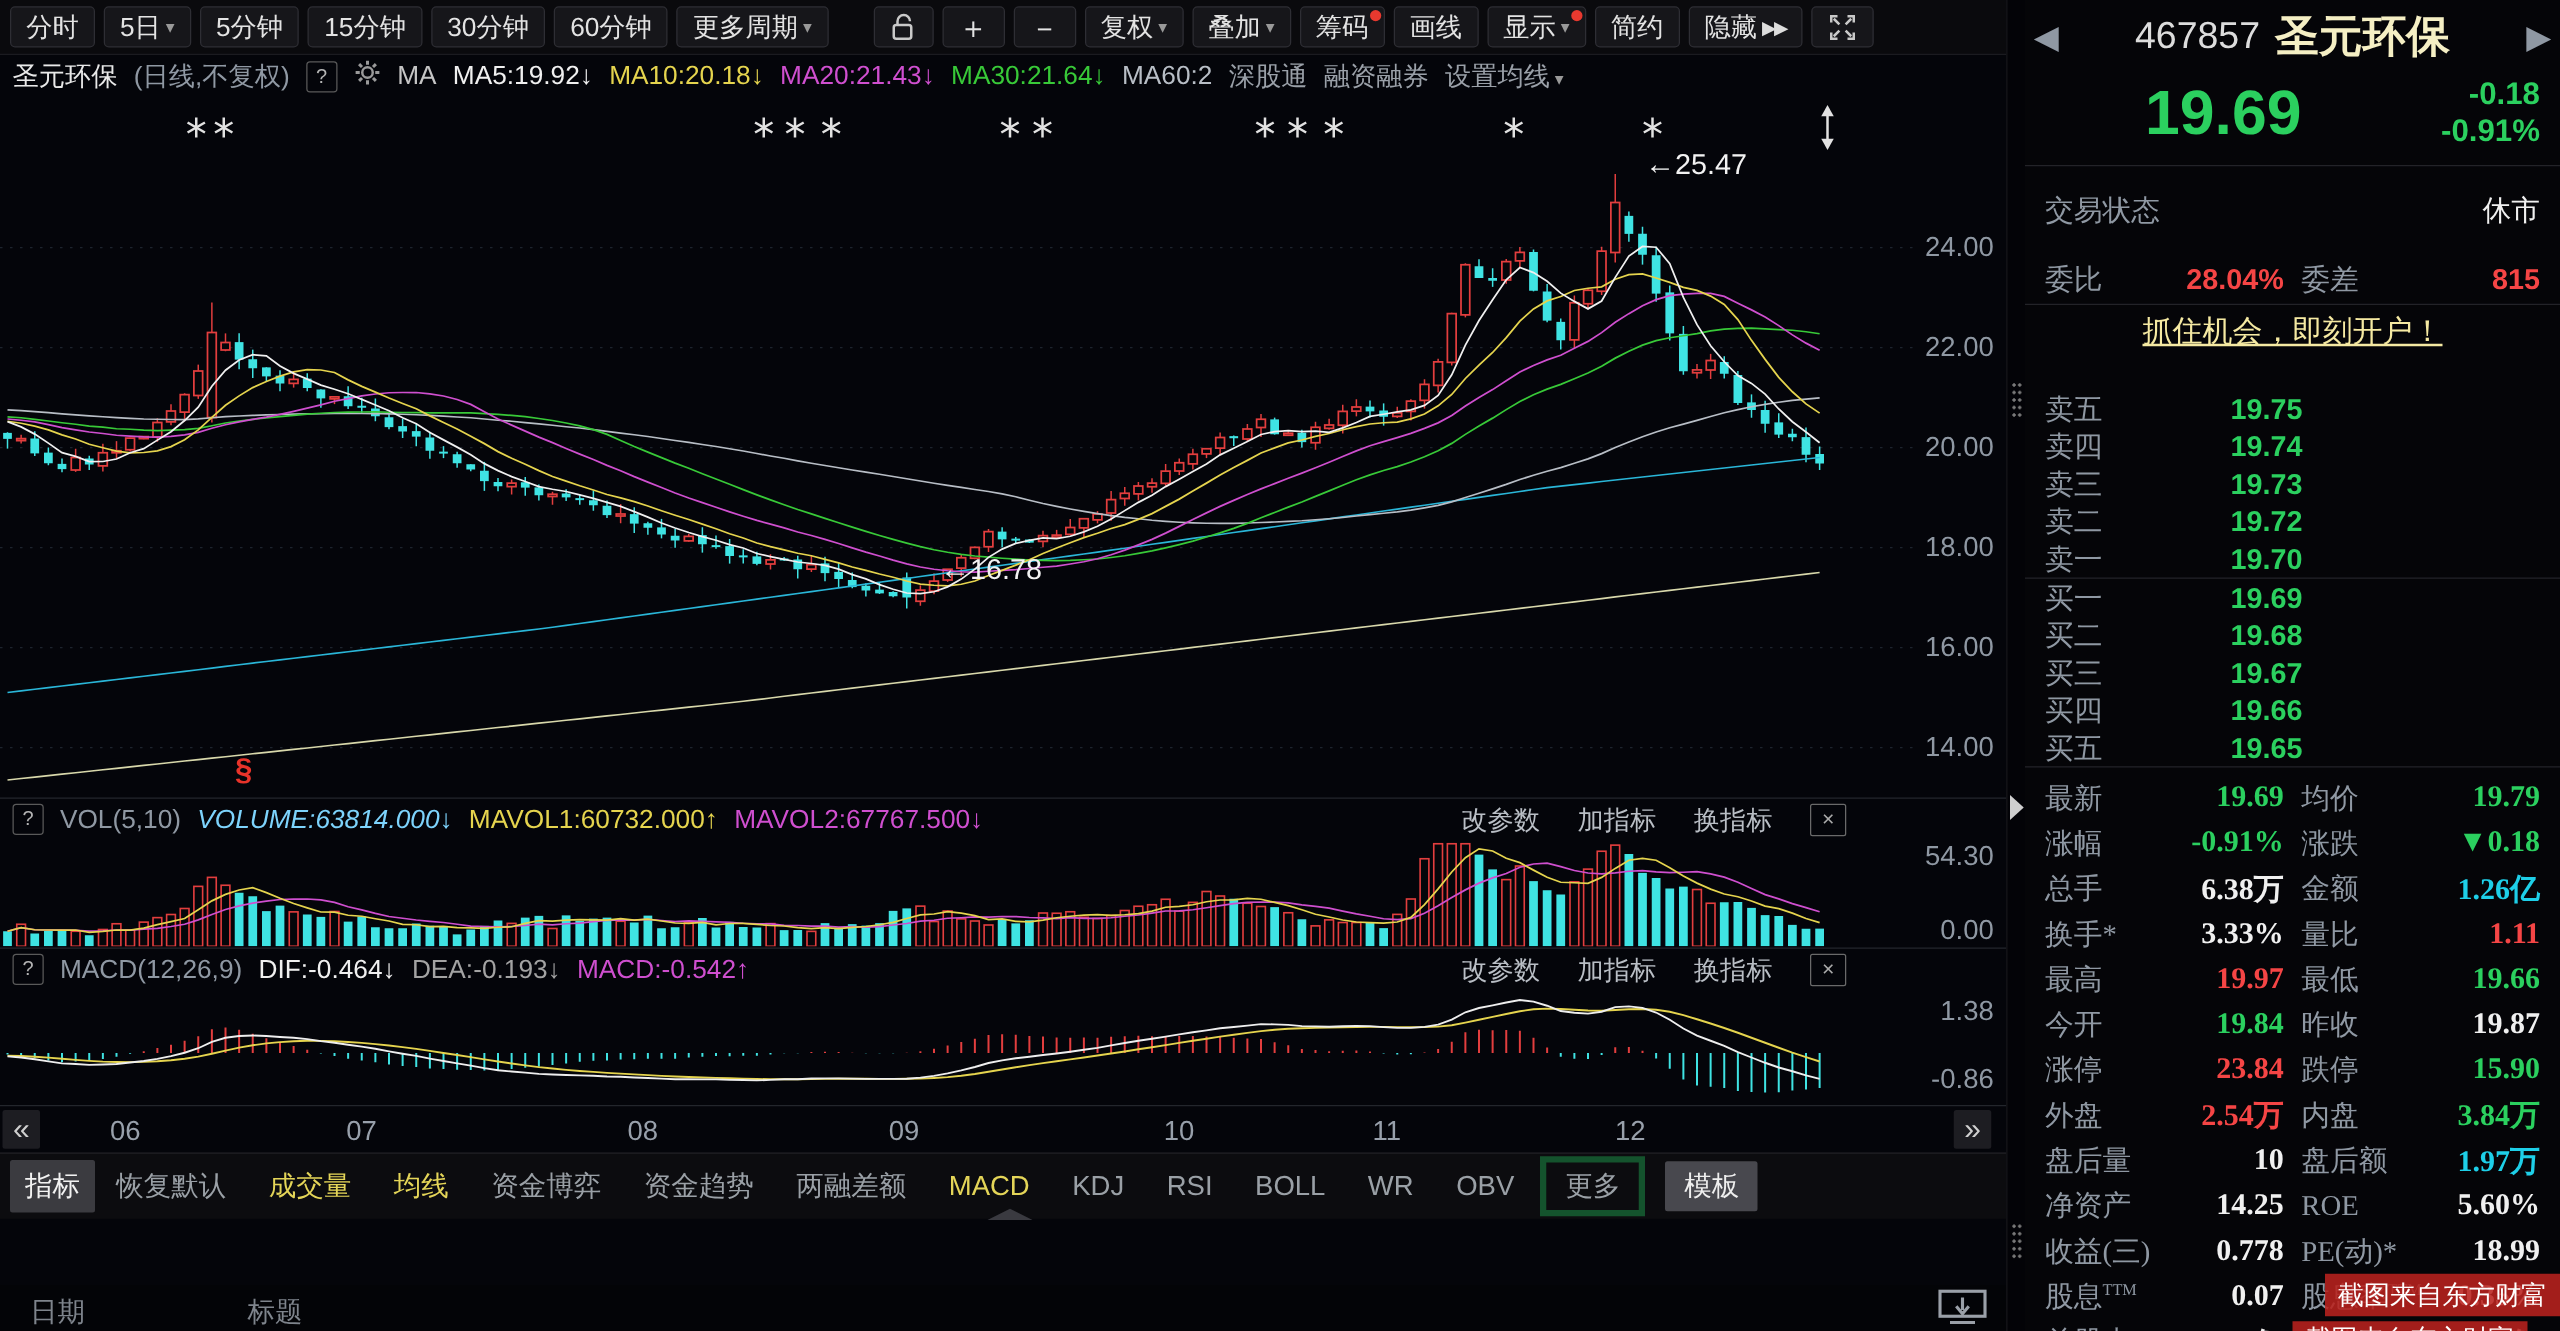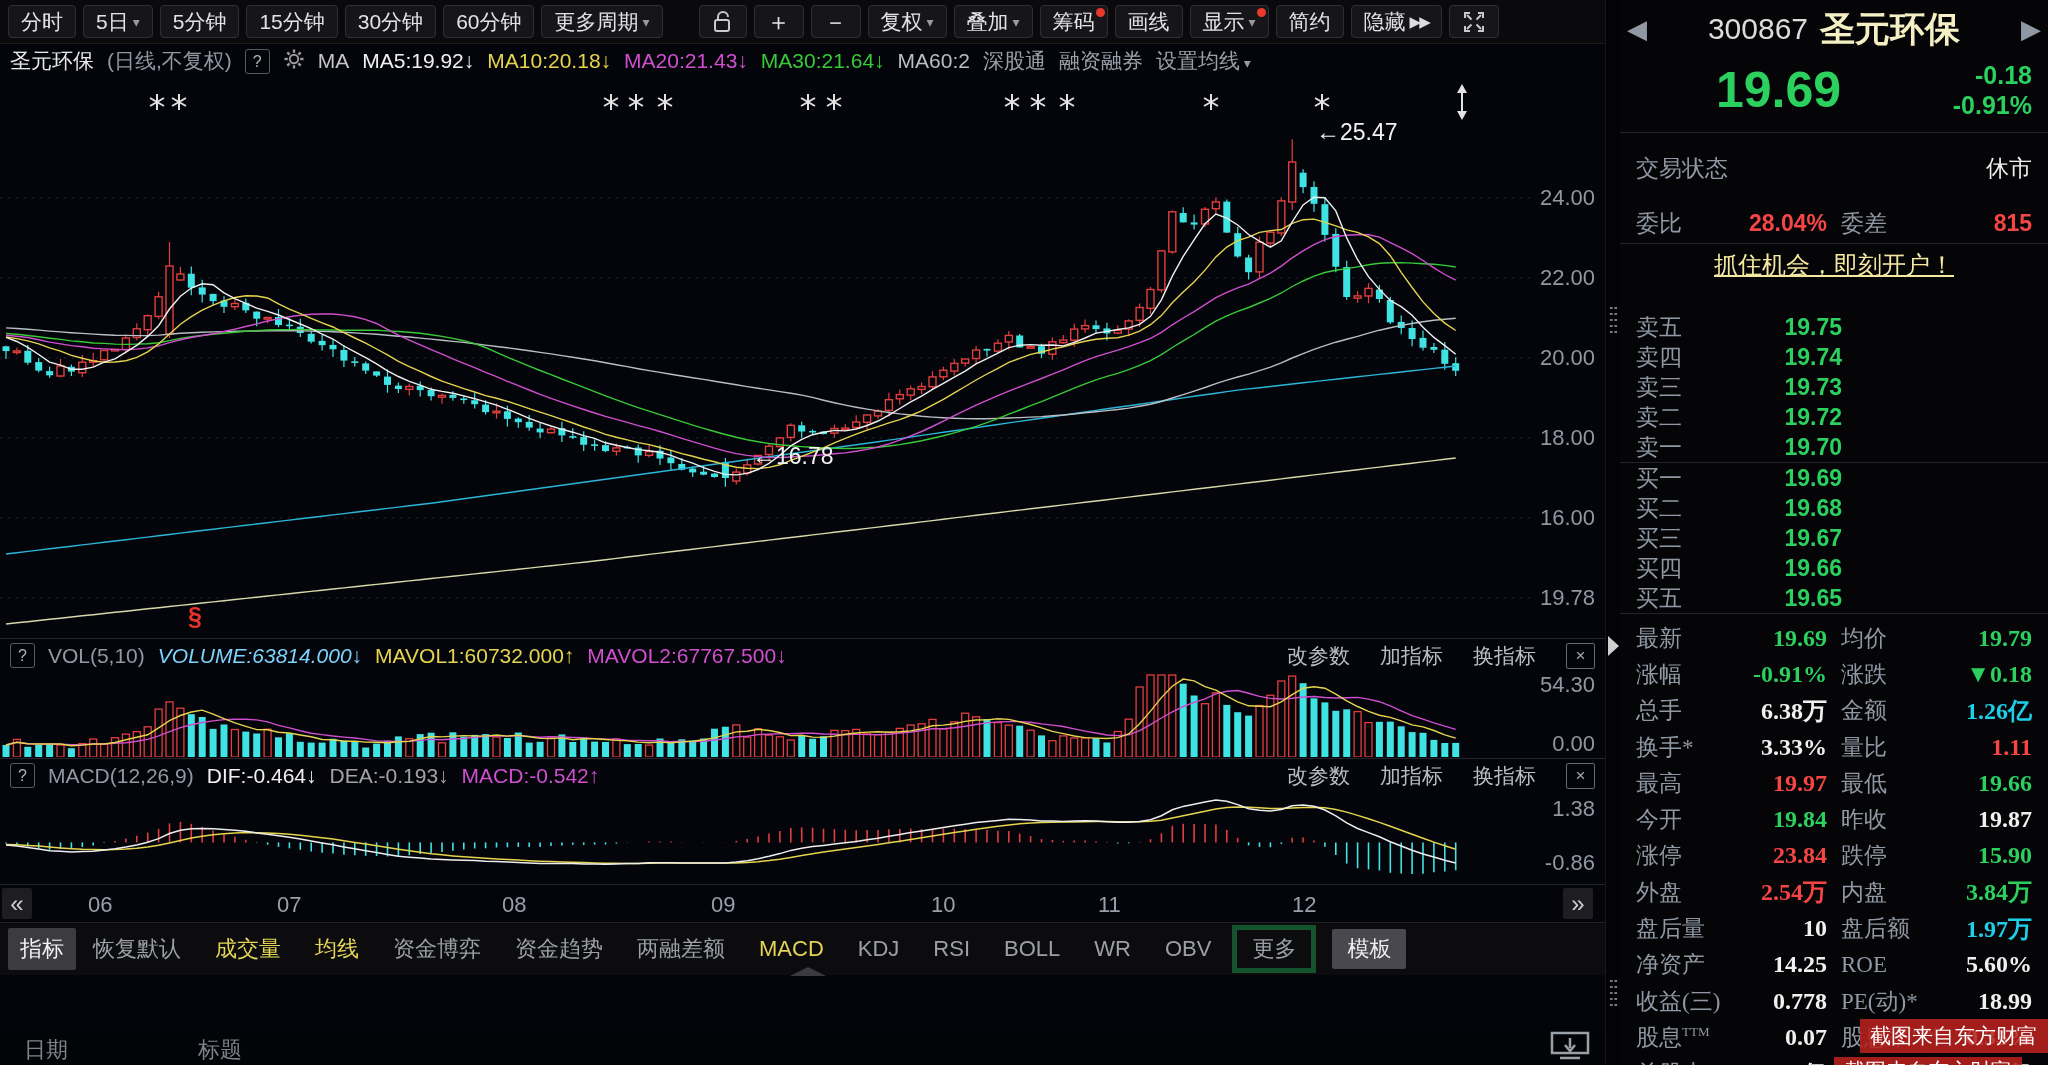--- a/index.html
+++ b/index.html
@@ -31,21 +31,21 @@
   .kline{position:absolute;left:0;top:78px;width:1605px;height:560px;}
   .kline svg,.vol svg,.macd svg{position:absolute;left:0;top:0;}
   .axis-label{position:absolute;right:10px;width:120px;text-align:right;color:#8f98a3;font-size:22px;}
   .annot{position:absolute;color:#f2f2f2;font-size:23px;white-space:nowrap;}
   .annot .arr{font-size:24px;}
   .event-mark{position:absolute;color:#e8332a;font-size:25px;font-weight:bold;}
   .panel-hd{position:absolute;left:0;width:1605px;height:34px;border-top:1px solid #23262c;
             display:flex;align-items:center;gap:13px;padding:0 10px;font-size:21px;
             box-sizing:border-box;background:#04050a;}
   .hd-title{color:#8f98a3;}
-  .hd-controls{margin-left:auto;display:flex;align-items:center;gap:30px;color:#b9bec5;}
+  .hd-controls{margin-left:auto;margin-right:118px;display:flex;align-items:center;gap:30px;color:#b9bec5;}
   .close-box{border:1px solid #6a6a6a;color:#aaa;width:27px;height:24px;display:flex;align-items:center;
              justify-content:center;border-radius:2px;font-size:17px;}
   .vol{position:absolute;left:0;top:672px;width:1605px;height:85px;}
   .macd{position:absolute;left:0;top:792px;width:1605px;height:90px;}
   
   .xaxis{position:absolute;left:0;top:884px;width:1605px;height:38px;border-top:1px solid #23262c;
          color:#98a0ab;font-size:22px;}
   .xbtn{position:absolute;top:3px;width:30px;height:31px;background:#1d1d22;color:#cfcfcf;
         display:flex;align-items:center;justify-content:center;font-size:24px;border-radius:2px;}
   .month{position:absolute;top:7px;}
@@ -540,21 +540,21 @@
         <line x1="1328.9282032302756" y1="20" x2="1315.0717967697244" y2="28" stroke="#e2e2e2" stroke-width="2"></line>
         <line x1="1462" y1="14" x2="1462" y2="34" stroke="#e2e2e2" stroke-width="2"></line>
 <path d="M1462 6 l-5 9 h10 z" fill="#e2e2e2"></path>
         <path d="M1462 42 l-5 -9 h10 z" fill="#e2e2e2"></path>
       </svg>
       <span class="axis-label" style="top: 107px;">24.00</span>
       <span class="axis-label" style="top: 187px;">22.00</span>
       <span class="axis-label" style="top: 267px;">20.00</span>
       <span class="axis-label" style="top: 347px;">18.00</span>
       <span class="axis-label" style="top: 427px;">16.00</span>
-      <span class="axis-label" style="top: 507px;">19.78</span>
+      <span class="axis-label" style="top: 507px;">14.00</span>
       <span class="annot" style="left: 1316px; top: 40px;"><span class="arr">←</span><span>25.47</span></span>
       <span class="annot" style="left: 752px; top: 364px;"><span class="arr">←</span><span>16.78</span></span>
       <span class="event-mark" style="left: 188px; top: 524px;">§</span>
     </div>
 
   <div class="panel-hd" id="vol-header" style="top:638px">
       <span class="qbox">?</span>
       <span class="hd-title">VOL(5,10)</span>
       <span class="ma-item" style="color: #7dd3fc; font-style: italic;"><span>VOLUME:63814.000</span><span>↓</span></span>
       <span class="ma-item" style="color: rgb(229, 212, 78);"><span>MAVOL1:60732.000</span><span>↑</span></span>
@@ -910,21 +910,21 @@
 
   <div class="strip">
     <div class="grip" style="top:305px"></div>
     <div class="strip-arrow"></div>
     <div class="grip" style="top:978px"></div>
   </div>
 
   <div class="right">
     <div class="q-head">
       <span class="q-arrow q-prev">◀</span>
-      <span class="q-code">300867</span>
+      <span class="q-code">467857</span>
       <span class="q-name">圣元环保</span>
       <span class="q-arrow q-next">▶</span>
     </div>
     <div class="q-price-row">
       <span class="q-price">19.69</span>
       <span class="q-chg">
         <div>-0.18</div>
         <div>-0.91%</div>
       </span>
     </div>

